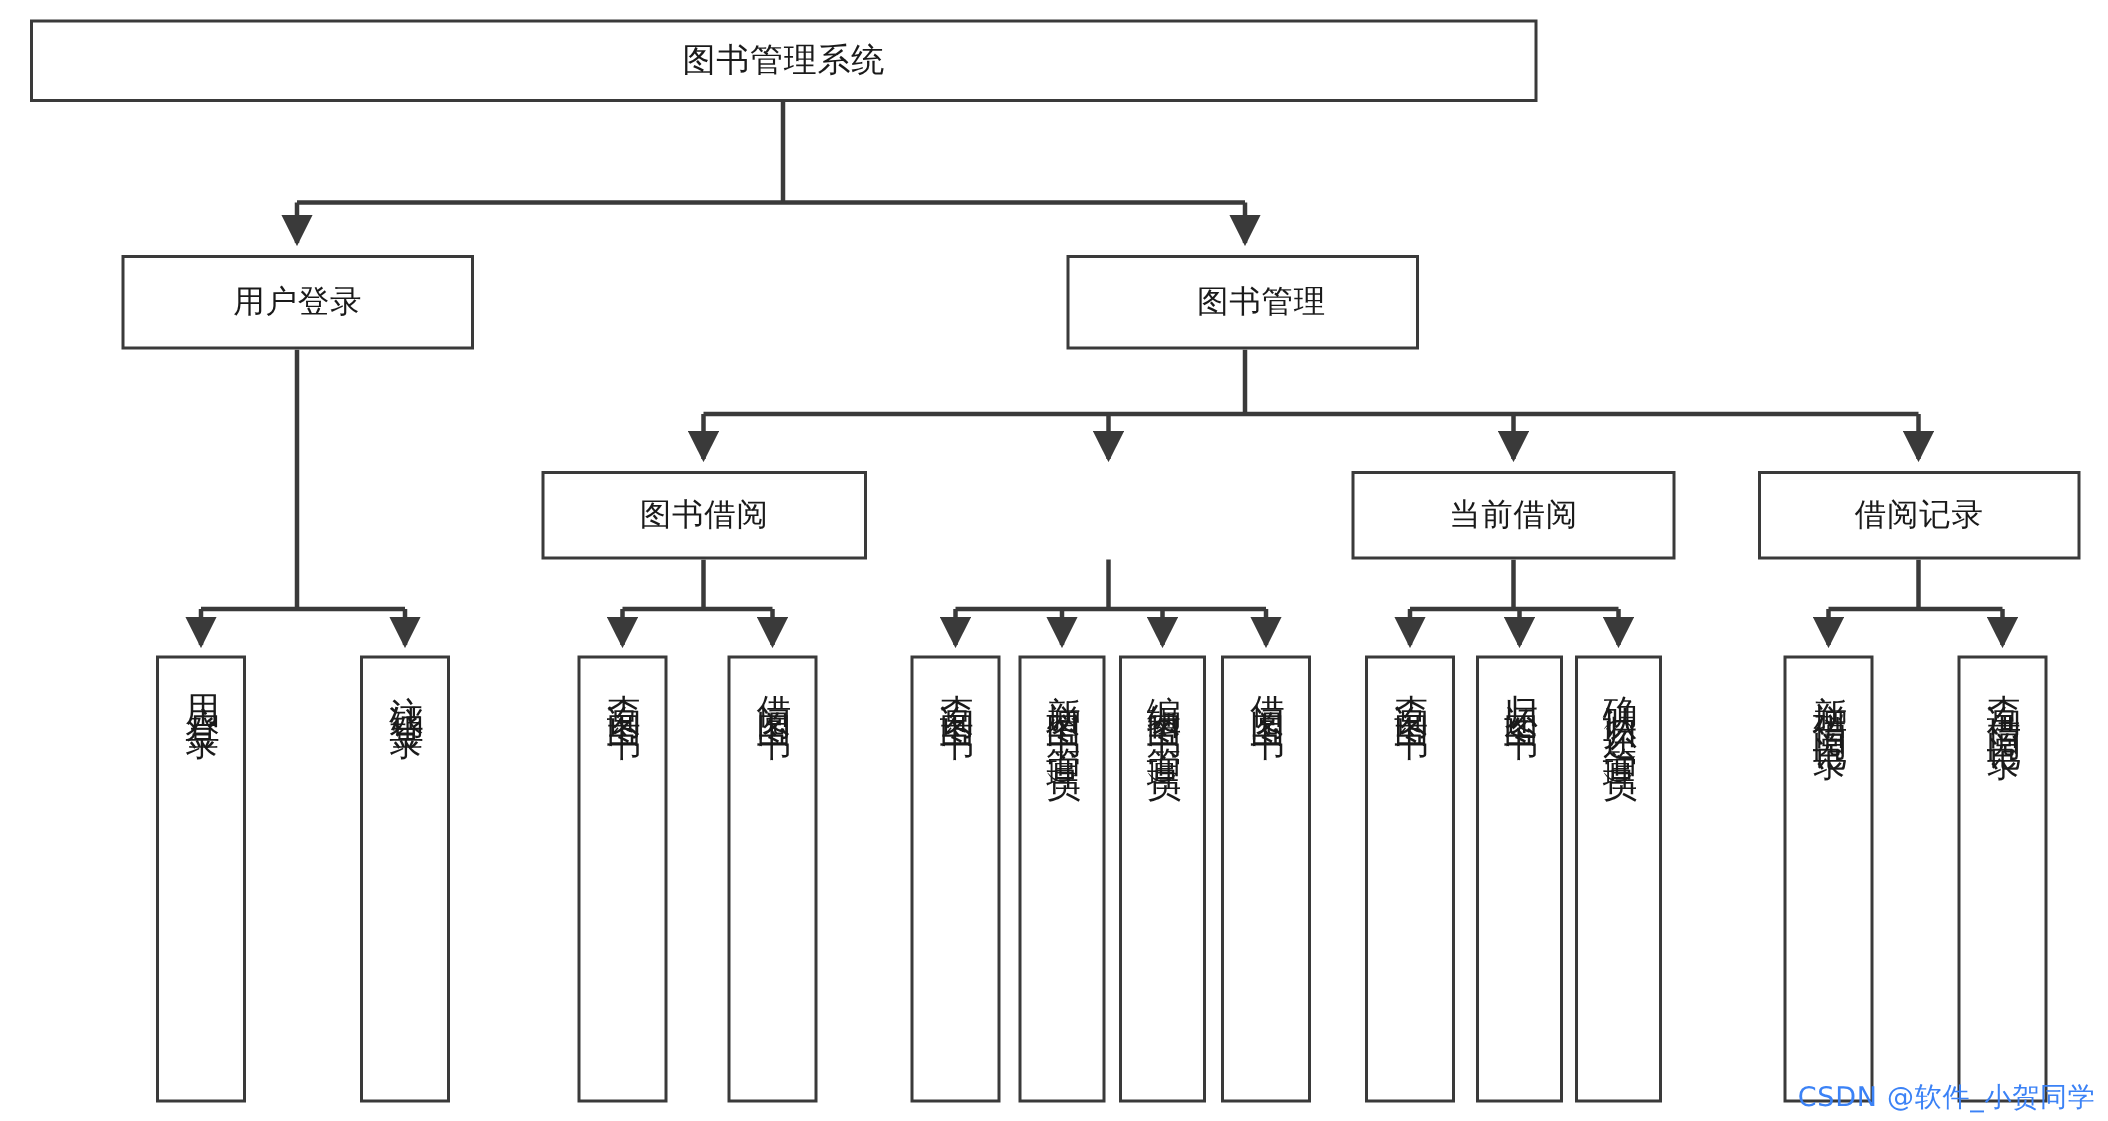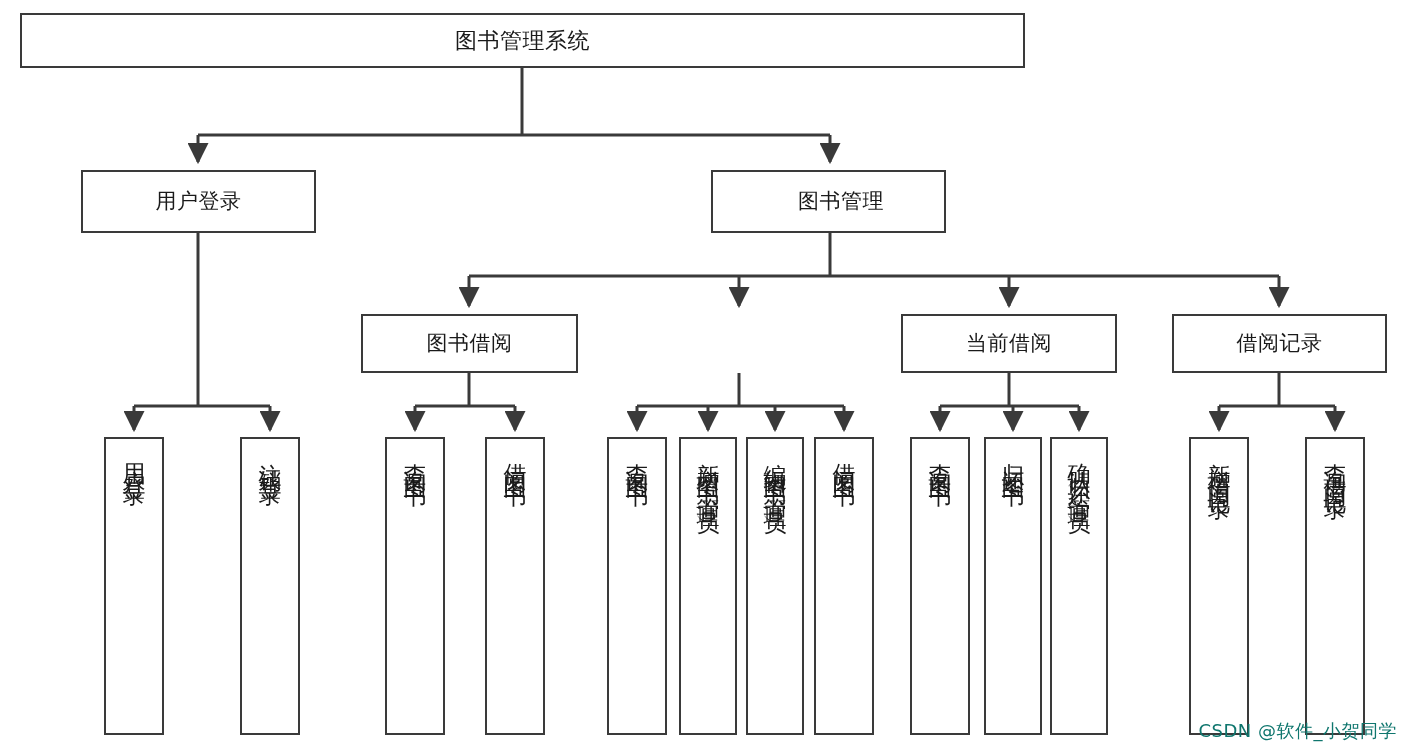--- a/index.html
+++ b/index.html
@@ -186,15 +186,15 @@
   <div class="node leaf" style="left: 1050px; top: 437px; width: 58px; height: 298px; border-color: rgb(58, 58, 58); background: rgb(255, 255, 255); color: rgb(26, 26, 26);">
     <span class="node-label">确认归还（管理员）</span>
   </div>
   <div class="node leaf" style="left: 1189px; top: 437px; width: 60px; height: 298px; border-color: rgb(58, 58, 58); background: rgb(255, 255, 255); color: rgb(26, 26, 26);">
     <span class="node-label">新增借阅记录</span>
   </div>
   <div class="node leaf" style="left: 1305px; top: 437px; width: 60px; height: 298px; border-color: rgb(58, 58, 58); background: rgb(255, 255, 255); color: rgb(26, 26, 26);">
     <span class="node-label">查询借阅记录</span>
   </div>
 
-  <div id="watermark" style="color: #0f766e; margin-top: 20px;">CSDN @软件_小贺同学</div>
+  <div id="watermark" style="color: #3b82f6; margin-top: 20px;">CSDN @软件_小贺同学</div>
 
 </div>
 
 </body></html>

